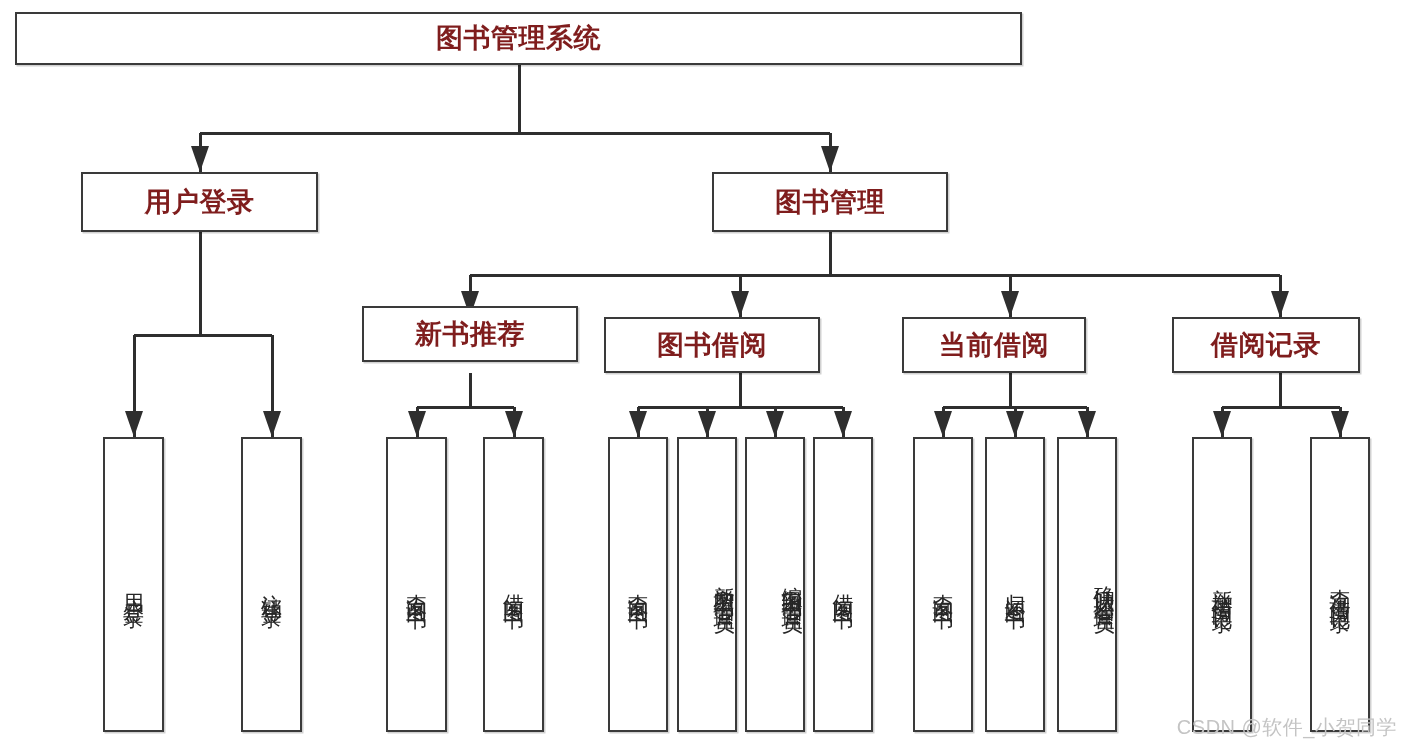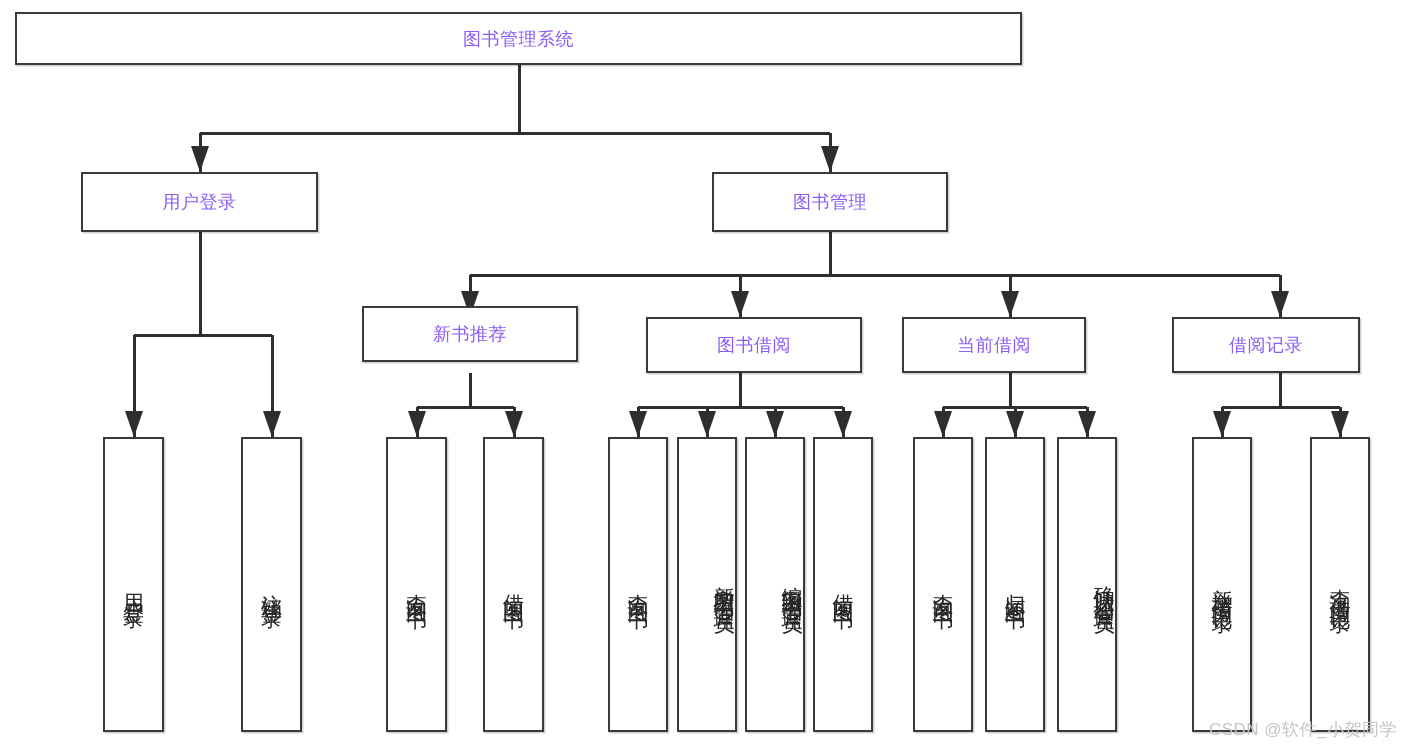--- a/index.html
+++ b/index.html
@@ -28,25 +28,26 @@
     background: #ffffff;
     border: 2px solid #3a3a3a;
     box-shadow: 1.5px 1.5px 0 0 rgba(0,0,0,0.18);
   }
   .node-label-h {
     width: 100%;
     height: 100%;
     display: flex;
     align-items: center;
     justify-content: center;
-    font-size: 18px;
-    color: #8b5cf6;
+    font-size: 27px;
+    color: #7f1d1d;
     letter-spacing: 0.5px;
     white-space: nowrap;
     line-height: 1;
+    font-weight: bold;
   }
   .node-label-v {
     width: 100%;
     height: 100%;
     display: flex;
     align-items: center;
     justify-content: center;
     writing-mode: vertical-rl;
     text-orientation: upright;
     font-size: 21px;
@@ -66,21 +67,21 @@
     left: 0;
     top: 0;
     width: 1405px;
     height: 747px;
     pointer-events: none;
   }
   #watermark {
     position: absolute;
     right: 8px;
     bottom: 6px;
-    font-size: 17px;
+    font-size: 20px;
     color: #c4c4c4;
     white-space: nowrap;
     letter-spacing: 0.5px;
   }
 </style>
 </head>
 <body>
 
 <div id="diagram-root">
   <svg id="connector-layer" viewBox="0 0 1405 747" width="1405" height="747" aria-hidden="true">
@@ -143,21 +144,21 @@
       </div>
       <div class="node-box" style="left: 81px; top: 172px; width: 237px; height: 60px;">
         <div class="node-label-h">用户登录</div>
       </div>
       <div class="node-box" style="left: 712px; top: 172px; width: 236px; height: 60px;">
         <div class="node-label-h">图书管理</div>
       </div>
       <div class="node-box" style="left: 362px; top: 306px; width: 216px; height: 56px;">
         <div class="node-label-h">新书推荐</div>
       </div>
-      <div class="node-box" style="left: 646px; top: 317px; width: 216px; height: 56px;">
+      <div class="node-box" style="left: 604px; top: 317px; width: 216px; height: 56px;">
         <div class="node-label-h">图书借阅</div>
       </div>
       <div class="node-box" style="left: 902px; top: 317px; width: 184px; height: 56px;">
         <div class="node-label-h">当前借阅</div>
       </div>
       <div class="node-box" style="left: 1172px; top: 317px; width: 188px; height: 56px;">
         <div class="node-label-h">借阅记录</div>
       </div>
       <div class="node-box" style="left: 103px; top: 437px; width: 61px; height: 295px;">
         <div class="node-label-v">用户登录</div>

